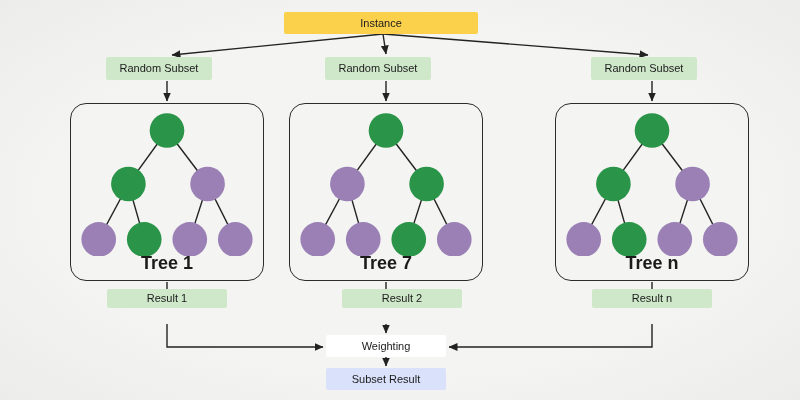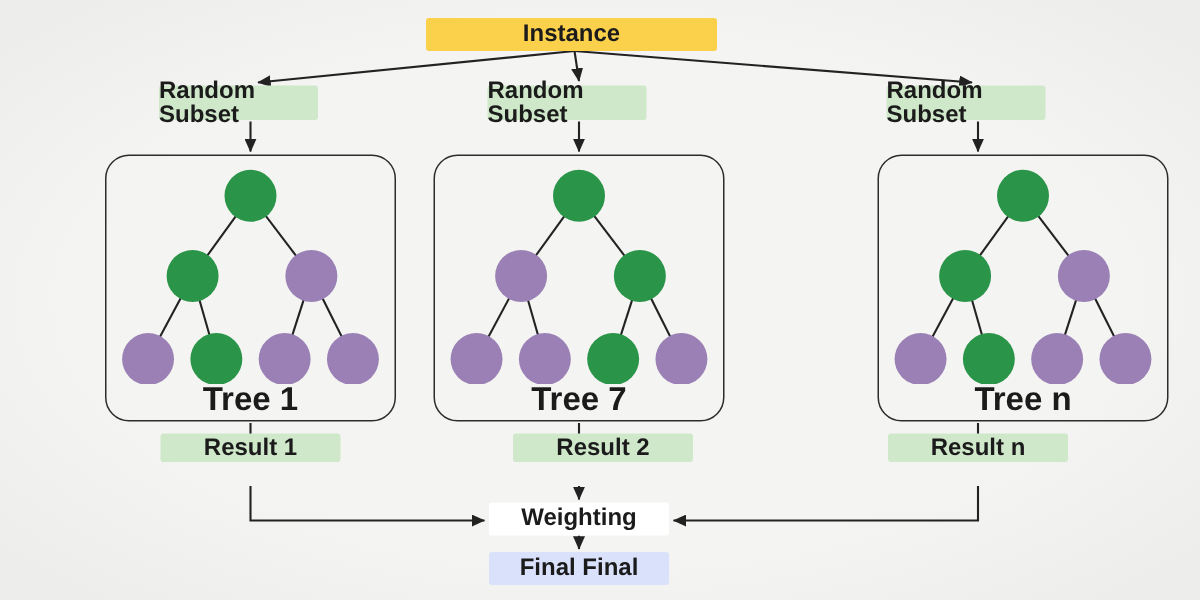--- a/index.html
+++ b/index.html
@@ -10,40 +10,40 @@
   .canvas{
     position:relative;
     width:800px;height:400px;
     background:radial-gradient(ellipse at center,#f4f4f2 60%,#ececea 100%);
     overflow:hidden;
   }
   svg.flow{position:absolute;left:0;top:0;z-index:1;}
   .box{
     position:absolute;z-index:2;
     display:flex;align-items:center;justify-content:center;
-    font-size:16px;font-weight:700;color:var(--text);
+    font-size:11px;font-weight:400;color:var(--text);
     border-radius:2px;line-height:1;
   }
   .instance{left:284px;top:12px;width:194px;height:22px;background:var(--instance_bg);}
   .subset{width:106px;height:23px;background:var(--subset_bg);}
   .subset.c1{left:106px;top:57px;}
   .subset.c2{left:325px;top:57px;}
   .subset.c3{left:591px;top:57px;}
   .tree-panel{
     position:absolute;z-index:2;top:103px;width:194px;height:178px;
     border:1.6px solid var(--tree_border);border-radius:16px;
     box-sizing:border-box;background:transparent;
   }
   .tree-panel.c1{left:70px;}
   .tree-panel.c2{left:289px;}
-  .tree-panel.c3{left:585px;}
+  .tree-panel.c3{left:555px;}
   .tree-svg{position:absolute;left:0;top:0;width:100%;height:152px;}
   .tree-label{
     position:absolute;left:0;right:0;bottom:3px;height:24px;
-    text-align:center;font-size:22px;font-weight:700;color:var(--text);
+    text-align:center;font-size:18px;font-weight:700;color:var(--text);
   }
   .result{width:120px;height:19px;background:var(--result_bg);top:289px;}
   .result.c1{left:107px;}
   .result.c2{left:326px;margin-left:16px;}
   .result.c3{left:592px;}
   .weighting{left:326px;top:335px;width:120px;height:22px;background:var(--weighting_bg);}
   .final{left:326px;top:368px;width:120px;height:22px;background:var(--final_bg);}
   .flow line,.flow path.conn{stroke:var(--arrow);stroke-width:1.4;fill:none;}
 </style>
 </head>
@@ -153,16 +153,16 @@
   </div>
   <div class="box weighting">
     <span>Weighting</span>
   </div>
 
   <div class="box result c3">
     <span>Result n</span>
   </div>
 
   <div class="box final">
-    <span>Final Final</span>
+    <span>Subset Result</span>
   </div>
 
 </div>
 
 </body></html>

